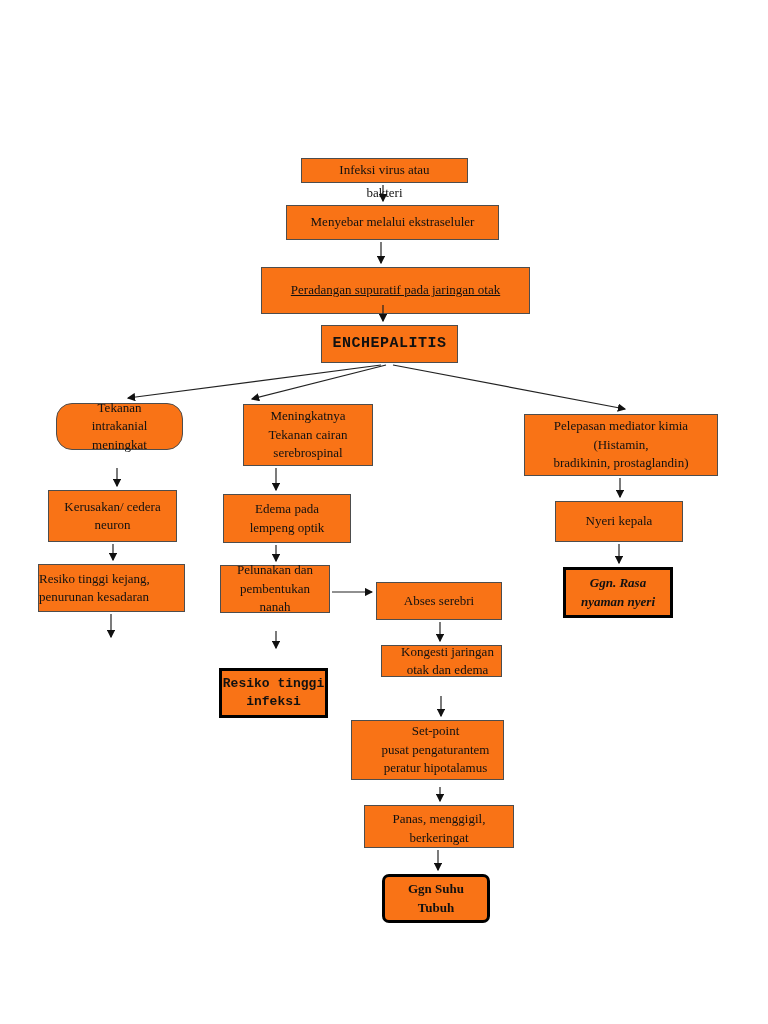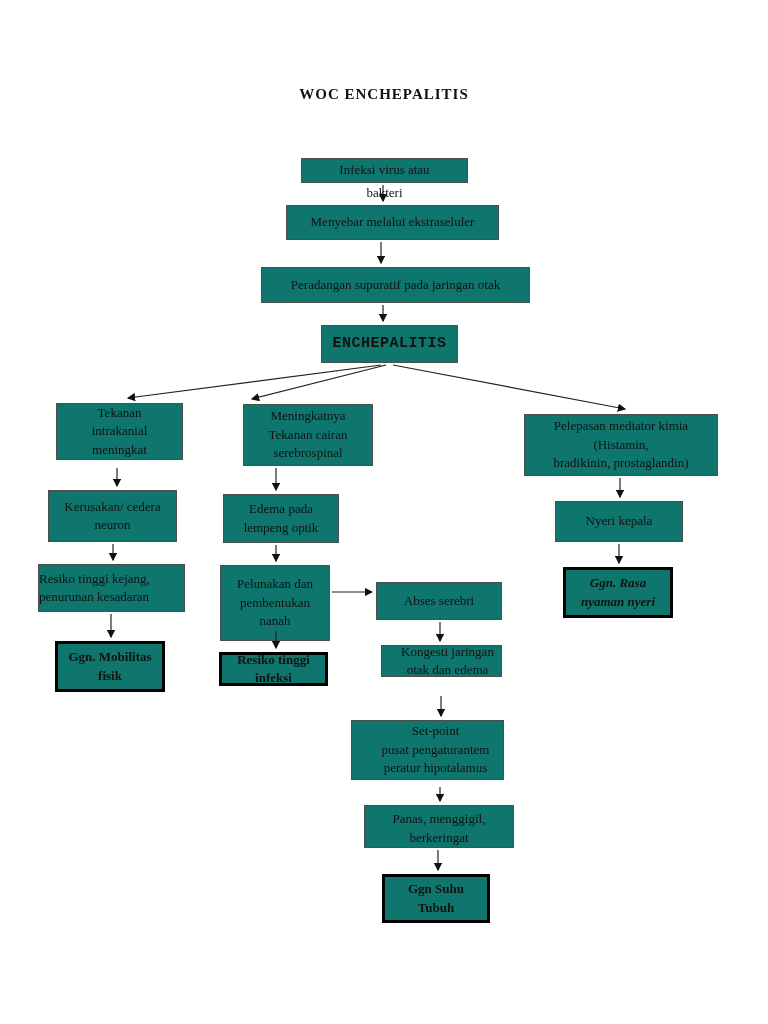--- a/index.html
+++ b/index.html
@@ -5,113 +5,108 @@
   html,body { margin:0; padding:0; background:#fff; }
   .page {
     position:relative; width:768px; height:1024px; background:#ffffff;
     font-family:"Liberation Serif", serif; color:#111; overflow:hidden;
   }
   .title {
     position:absolute; top:86px; left:0; width:768px; text-align:center;
     font-weight:bold; font-size:15px; letter-spacing:1px;
   }
   .node {
-    position:absolute; box-sizing:border-box; background:#0f766e;
+    position:absolute; box-sizing:border-box; background:#f97316;
     border:1.5px solid #4d4d4d; display:flex; align-items:center; justify-content:center;
     text-align:center; font-size:13px; line-height:1.42; z-index:1;
   }
   .node .lbl { white-space:pre-line; }
   .node.bold { font-weight:bold; }
   .node.thick { border:3px solid #000; }
   .node.big { font-size:15px; letter-spacing:0.5px; }
   .node.leftalign { justify-content:flex-start; text-align:left; }
   .overflow-label {
     position:absolute; text-align:center; font-size:13px; z-index:1; white-space:pre-line;
   }
   svg.arrows { position:absolute; left:0; top:0; z-index:2; pointer-events:none; }
   svg.arrows line { stroke:#222; stroke-width:1.2; }
 </style>
 </head>
 <body>
 
 <div class="page">
 
-  <div class="title">WOC ENCHEPALITIS</div>
 
   <div class="node" style="left:301px;top:158px;width:167px;height:25px;">
       <span class="lbl">Infeksi virus atau</span>
     </div>
   <div class="overflow-label" style="left:301px;top:185px;width:167px;">bakteri</div>
 
   <div class="node" style="left:286px;top:205px;width:213px;height:35px;">
       <span class="lbl">Menyebar melalui ekstraseluler</span>
     </div>
 
-  <div class="node" style="left:261px;top:267px;width:269px;height:36px;">
+  <div class="node" style="left:261px;top:267px;width:269px;height:47px;text-decoration:underline;">
       <span class="lbl">Peradangan supuratif pada jaringan otak</span>
     </div>
 
   <div class="node bold big" style="left:321px;top:325px;width:137px;height:38px;font-family:Liberation Mono, monospace;">
       <span class="lbl">ENCHEPALITIS</span>
     </div>
 
-  <div class="node" style="left:56px;top:403px;width:127px;height:57px;">
+  <div class="node" style="left:56px;top:403px;width:127px;height:47px;border-radius:16px;">
       <span class="lbl">Tekanan
 intrakanial
 meningkat</span>
     </div>
   <div class="node" style="left:48px;top:490px;width:129px;height:52px;">
       <span class="lbl">Kerusakan/ cedera
 neuron</span>
     </div>
   <div class="node leftalign" style="left:38px;top:564px;width:147px;height:48px;">
       <span class="lbl">Resiko tinggi kejang,
 penurunan kesadaran</span>
     </div>
-  <div class="node thick bold" style="left:55px;top:641px;width:110px;height:51px;">
-      <span class="lbl">Ggn. Mobilitas
-fisik</span>
-    </div>
 
   <div class="node" style="left:215px;top:404px;width:130px;height:62px;margin-left:28px;">
       <span class="lbl">Meningkatnya
 Tekanan cairan
 serebrospinal</span>
     </div>
-  <div class="node" style="left:223px;top:494px;width:116px;height:49px;">
+  <div class="node" style="left:223px;top:494px;width:128px;height:49px;">
       <span class="lbl">Edema pada
 lempeng optik</span>
     </div>
-  <div class="node" style="left:220px;top:565px;width:110px;height:76px;">
+  <div class="node" style="left:220px;top:565px;width:110px;height:48px;">
       <span class="lbl">Pelunakan dan
 pembentukan
 nanah</span>
     </div>
-  <div class="node thick bold" style="left:219px;top:652px;width:109px;height:34px;">
+  <div class="node thick bold" style="left:219px;top:668px;width:109px;height:50px;font-family:Liberation Mono, monospace;">
       <span class="lbl">Resiko tinggi
 infeksi</span>
     </div>
 
   <div class="node" style="left:376px;top:582px;width:126px;height:38px;">
       <span class="lbl">Abses serebri</span>
     </div>
   <div class="node" style="left:381px;top:645px;width:121px;height:32px;padding-left:12px;">
       <span class="lbl">Kongesti jaringan
 otak dan edema</span>
     </div>
   <div class="node" style="left:351px;top:720px;width:153px;height:60px;padding-left:16px;">
       <span class="lbl">Set-point
 pusat pengaturantem
 peratur hipotalamus</span>
     </div>
   <div class="node" style="left:364px;top:805px;width:150px;height:43px;align-items:flex-end;">
       <span class="lbl">Panas, menggigil,
 berkeringat</span>
     </div>
-  <div class="node thick bold" style="left:382px;top:874px;width:108px;height:49px;">
+  <div class="node thick bold" style="left:382px;top:874px;width:108px;height:49px;border-radius:7px;">
       <span class="lbl">Ggn Suhu
 Tubuh</span>
     </div>
 
   <div class="node" style="left:555px;top:501px;width:128px;height:41px;">
       <span class="lbl">Nyeri kepala</span>
     </div>
   <div class="node" style="left:524px;top:414px;width:194px;height:62px;">
       <span class="lbl">Pelepasan mediator kimia
 (Histamin,

